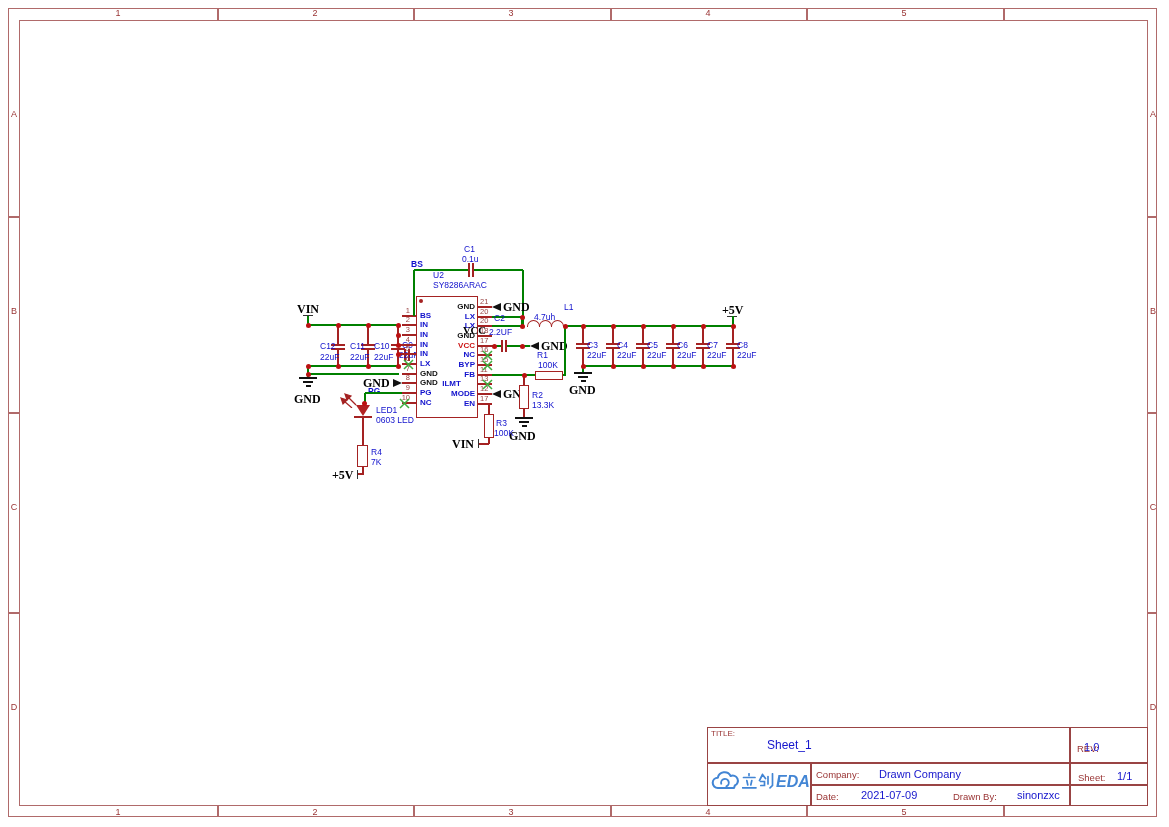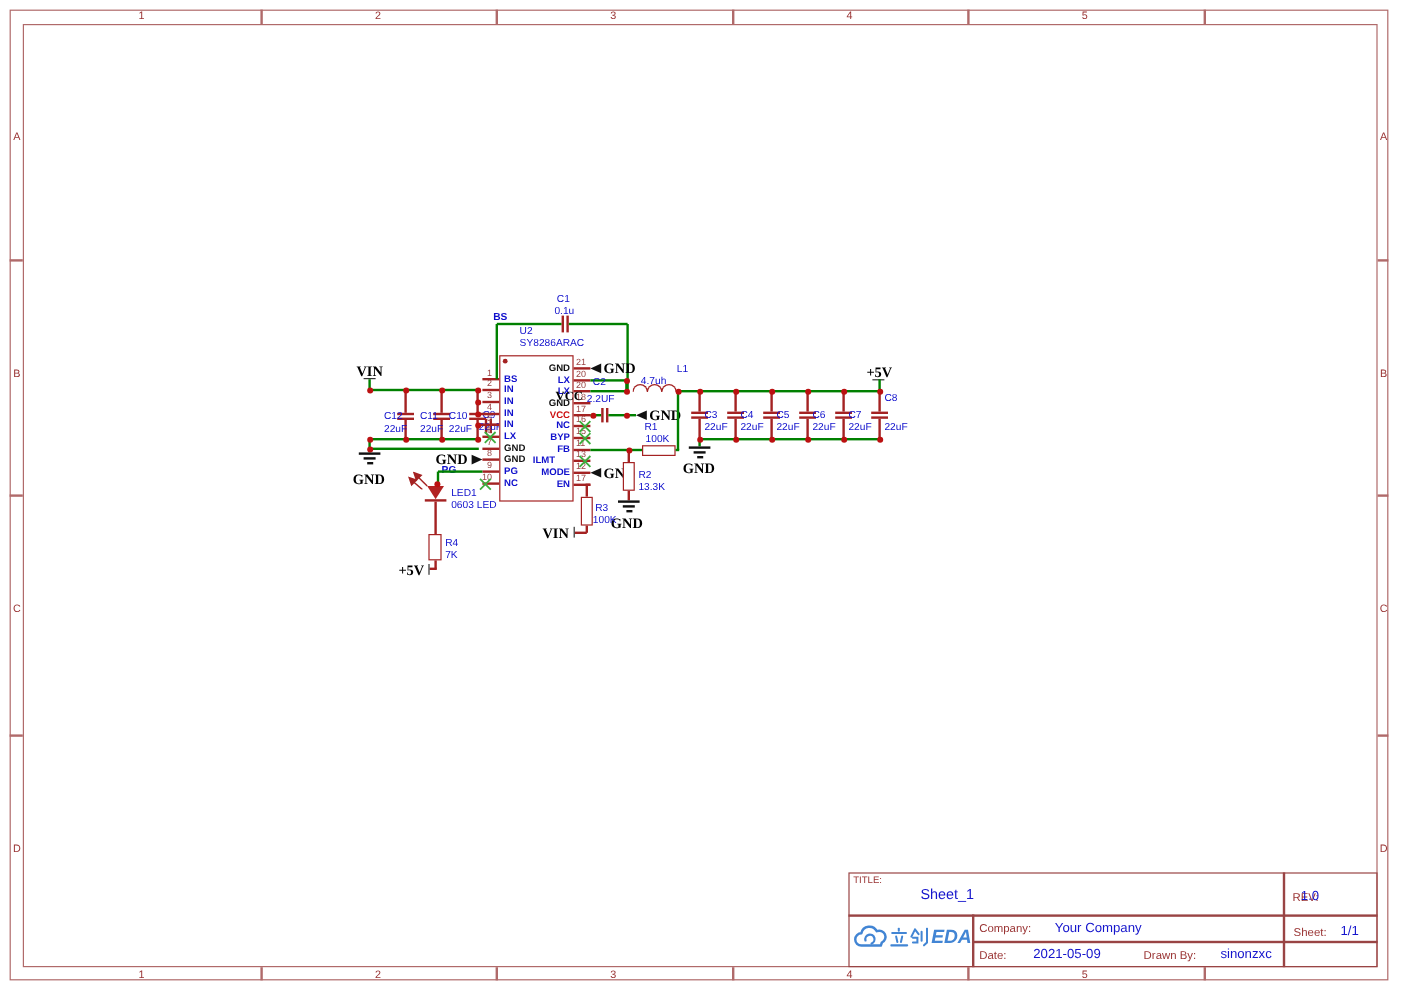--- a/index.html
+++ b/index.html
@@ -183,21 +183,21 @@
   <div class="pno" style="left:480px;top:395px">17</div>
 
   <div class="pnm k" style="left:428px;top:303px;width:47px;text-align:right">GND</div>
   <div class="pnm" style="left:428px;top:313px;width:47px;text-align:right">LX</div>
   <div class="pnm" style="left:428px;top:322px;width:47px;text-align:right">LX</div>
   <div class="pnm k" style="left:428px;top:332px;width:47px;text-align:right">GND</div>
   <div class="pnm r" style="left:428px;top:342px;width:47px;text-align:right">VCC</div>
   <div class="pnm" style="left:428px;top:351px;width:47px;text-align:right">NC</div>
   <div class="pnm" style="left:428px;top:361px;width:47px;text-align:right">BYP</div>
   <div class="pnm" style="left:428px;top:371px;width:47px;text-align:right">FB</div>
-  <div class="pnm" style="left:444px;top:380px;width:47px;text-align:left">ILMT</div>
+  <div class="pnm" style="left:428px;top:380px;width:47px;text-align:center">ILMT</div>
   <div class="pnm" style="left:428px;top:390px;width:47px;text-align:right">MODE</div>
   <div class="pnm" style="left:428px;top:400px;width:47px;text-align:right">EN</div>
 
   <svg class="a" style="left:403px;top:359px" width="11" height="11">
       <path d="M1 1 L10 10 M10 1 L1 10" stroke="#3fae3f" stroke-width="1.5"></path>
     </svg>
   <svg class="a" style="left:399px;top:398px" width="11" height="11">
       <path d="M1 1 L10 10 M10 1 L1 10" stroke="#3fae3f" stroke-width="1.5"></path>
     </svg>
   <svg class="a" style="left:482px;top:350px" width="11" height="11">
@@ -272,21 +272,21 @@
   <div class="pl" style="left:696px;top:343px;width:14px;height:1.8px"></div>
   <div class="pl" style="left:696px;top:347px;width:14px;height:1.8px"></div>
   <div class="ld" style="left:702.2px;top:349px;width:1.6px;height:17px"></div>
   <div class="des" style="left:707px;top:341px">C7</div>
   <div class="des" style="left:707px;top:351px">22uF</div>
 
   <div class="ld" style="left:732.2px;top:326px;width:1.6px;height:17px"></div>
   <div class="pl" style="left:726px;top:343px;width:14px;height:1.8px"></div>
   <div class="pl" style="left:726px;top:347px;width:14px;height:1.8px"></div>
   <div class="ld" style="left:732.2px;top:349px;width:1.6px;height:17px"></div>
-  <div class="des" style="left:737px;top:327px">C8</div>
+  <div class="des" style="left:737px;top:341px">C8</div>
   <div class="des" style="left:737px;top:351px">22uF</div>
 
   <div class="net" style="left:463px;top:326px;font-size:10.5px">VCC</div>
   <div class="des" style="left:494px;top:314px">C2</div>
   <div class="des" style="left:489px;top:328px">2.2UF</div>
   <div class="w" style="left:492px;top:345.2px;width:9px;height:1.6px"></div>
   <div class="pl" style="left:501px;top:340px;width:1.8px;height:12px"></div>
   <div class="pl" style="left:505px;top:340px;width:1.8px;height:12px"></div>
   <div class="w" style="left:507px;top:345.2px;width:23px;height:1.6px"></div>
   <div class="flagl" style="left:530px;top:342px"></div>
@@ -403,21 +403,21 @@
       <line x1="9.8" y1="7.5" x2="8.8" y2="12"></line>
       <line x1="0.5" y1="14.8" x2="14" y2="14.8"></line>
       <path d="M20.5 1.5 L17.5 7.5 M20.5 1.5 L23.5 5.5"></path>
       <path d="M18.8 8.5 L22.5 8.5 L22.5 12.5 L18.8 12.5"></path>
       <line x1="26" y1="3.5" x2="26" y2="11"></line>
       <path d="M30.5 0.8 L30.5 12.5 L28 14.8"></path>
     </g>
   </svg>
   <div class="logo-eda" style="left:776px;top:774px">EDA</div>
   <div class="tbl" style="left:816px;top:770px">Company:</div>
-  <div class="tbv" style="left:879px;top:769px">Your Company</div>
+  <div class="tbv" style="left:879px;top:769px">Drawn Company</div>
   <div class="tbl" style="left:1078px;top:773px">Sheet:</div>
   <div class="tbv" style="left:1117px;top:771px">1/1</div>
   <div class="tbl" style="left:816px;top:792px">Date:</div>
-  <div class="tbv" style="left:861px;top:790px">2021-05-09</div>
+  <div class="tbv" style="left:861px;top:790px">2021-07-09</div>
   <div class="tbl" style="left:953px;top:792px">Drawn By:</div>
   <div class="tbv" style="left:1017px;top:790px">sinonzxc</div>
 
 </div>
 
 </body></html>

